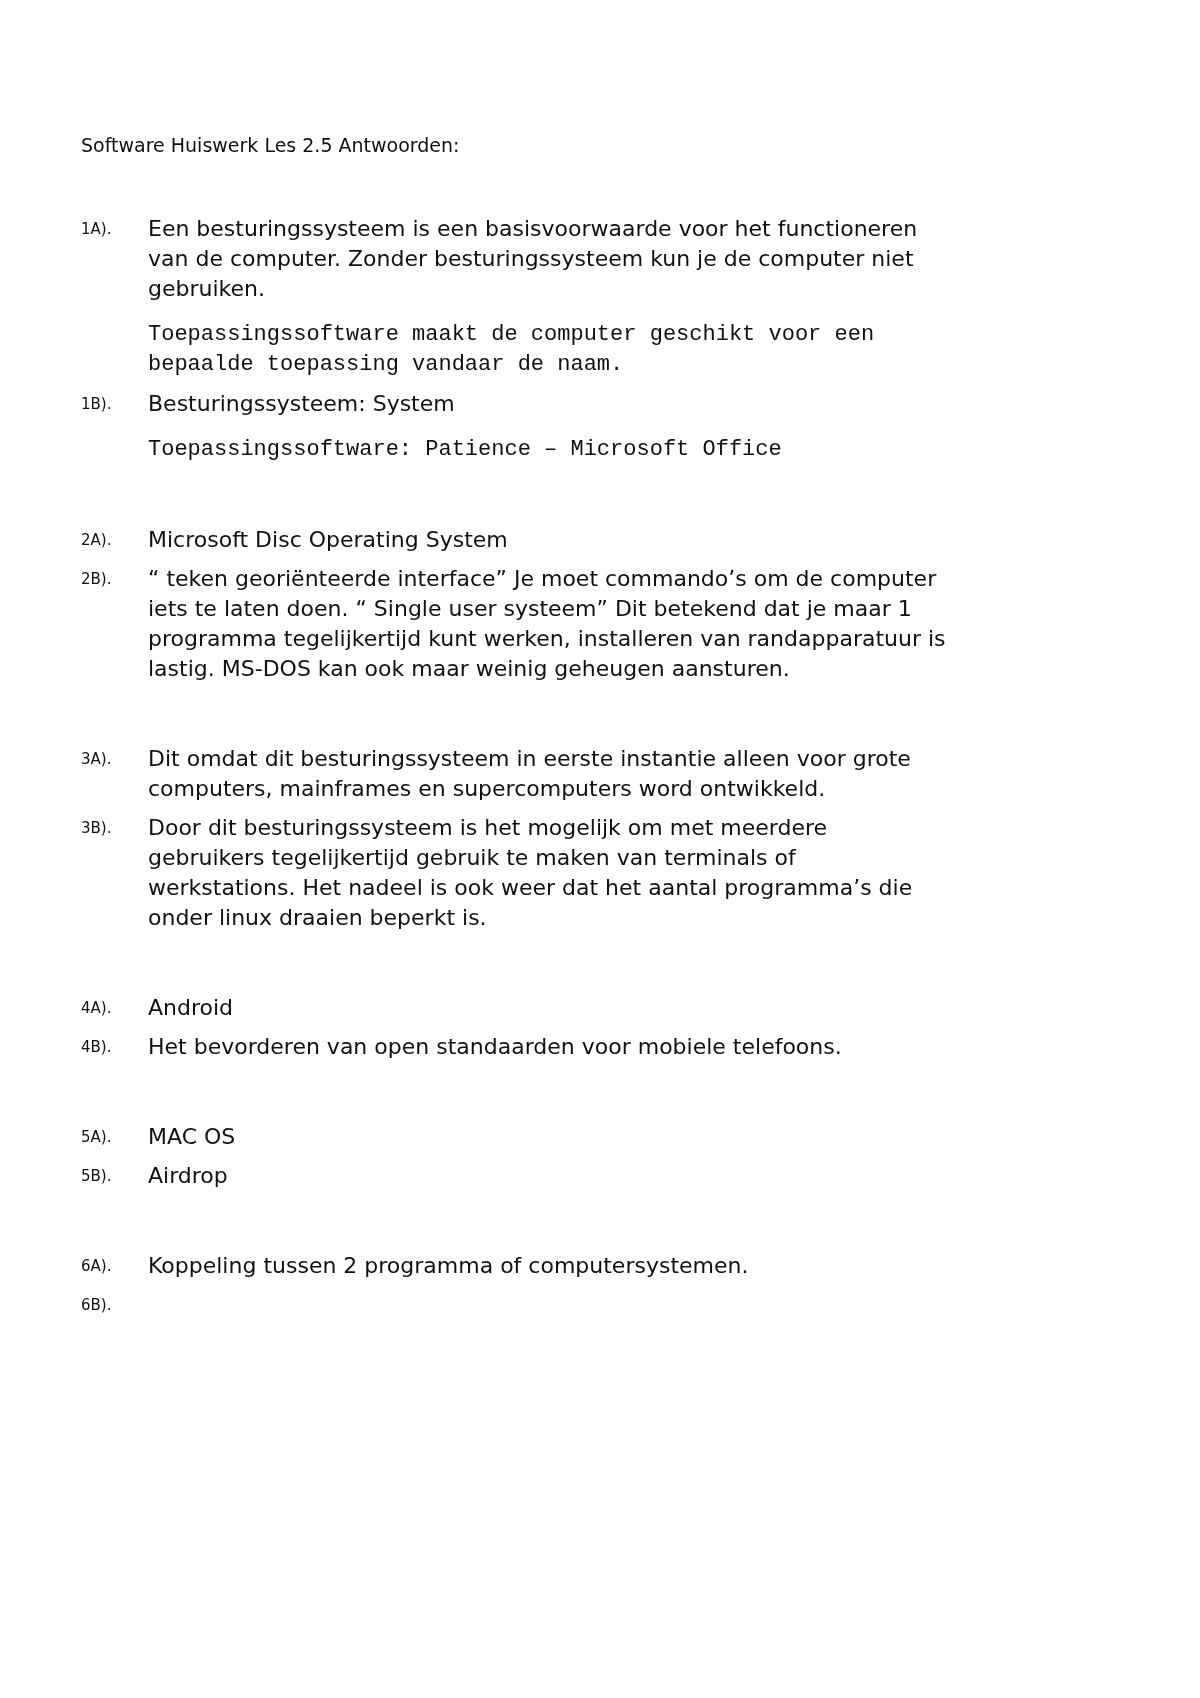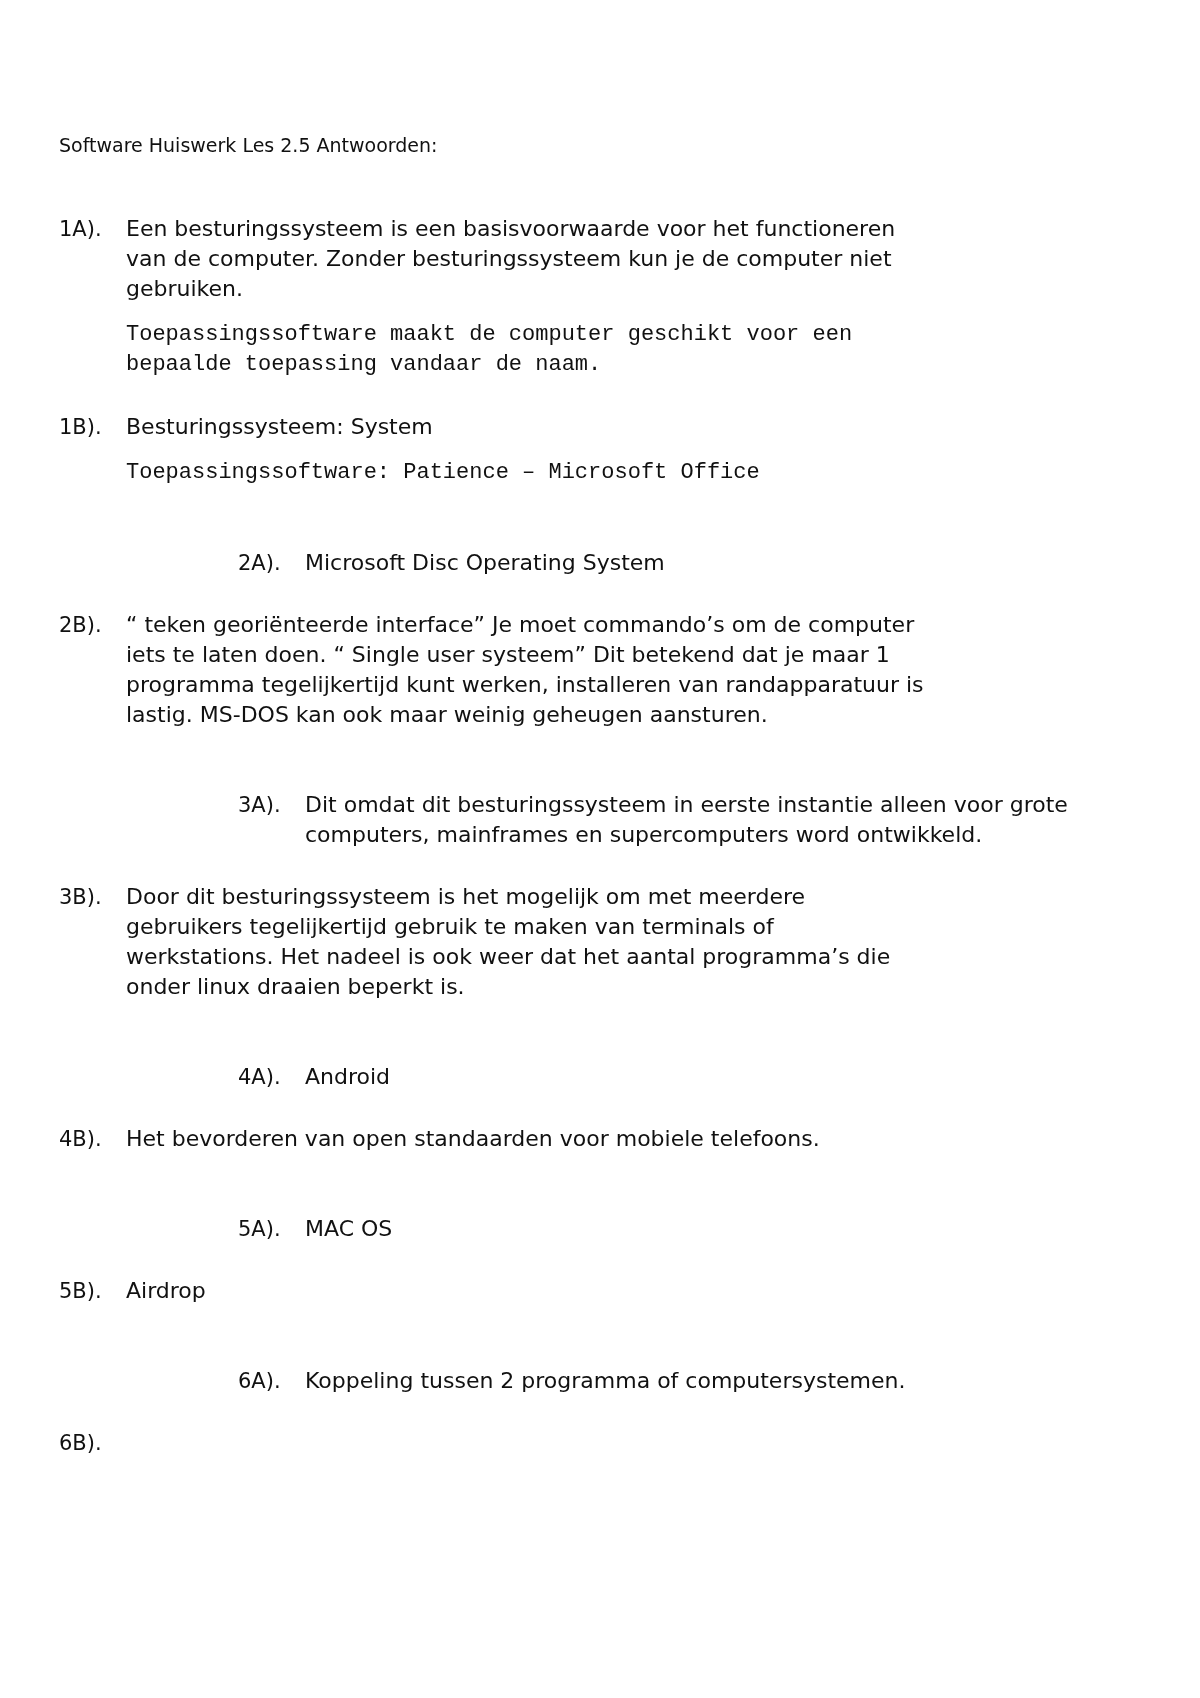--- a/index.html
+++ b/index.html
@@ -11,44 +11,43 @@
     width: 1200px;
     height: 1698px;
     overflow: hidden;
     font-family: "DejaVu Sans", sans-serif;
     color: #111111;
   }
   .page {
     box-sizing: border-box;
     width: 1200px;
     height: 1698px;
-    padding: 130px 95px 0 59px;
+    padding: 130px 95px 0 81px;
     background: #ffffff;
   }
   .doc-title {
     font-size: 19px;
     line-height: 30px;
     margin: 0 0 54px 0;
     font-weight: normal;
   }
   .qa-item {
     display: flex;
     align-items: flex-start;
   }
   .qa-item + .qa-item {
-    margin-top: 32px;
+    margin-top: 9px;
   }
   .qa-item.group-start {
     margin-top: 60px;
-    justify-content: flex-end;
   }
   .qa-label {
     flex: 0 0 67px;
     width: 67px;
-    font-size: 21px;
+    font-size: 15px;
     line-height: 30px;
     white-space: nowrap;
   }
   .qa-body {
     width: 800px;
     max-width: 800px;
   }
   .qa-par {
     margin: 0;
     font-size: 22px;

